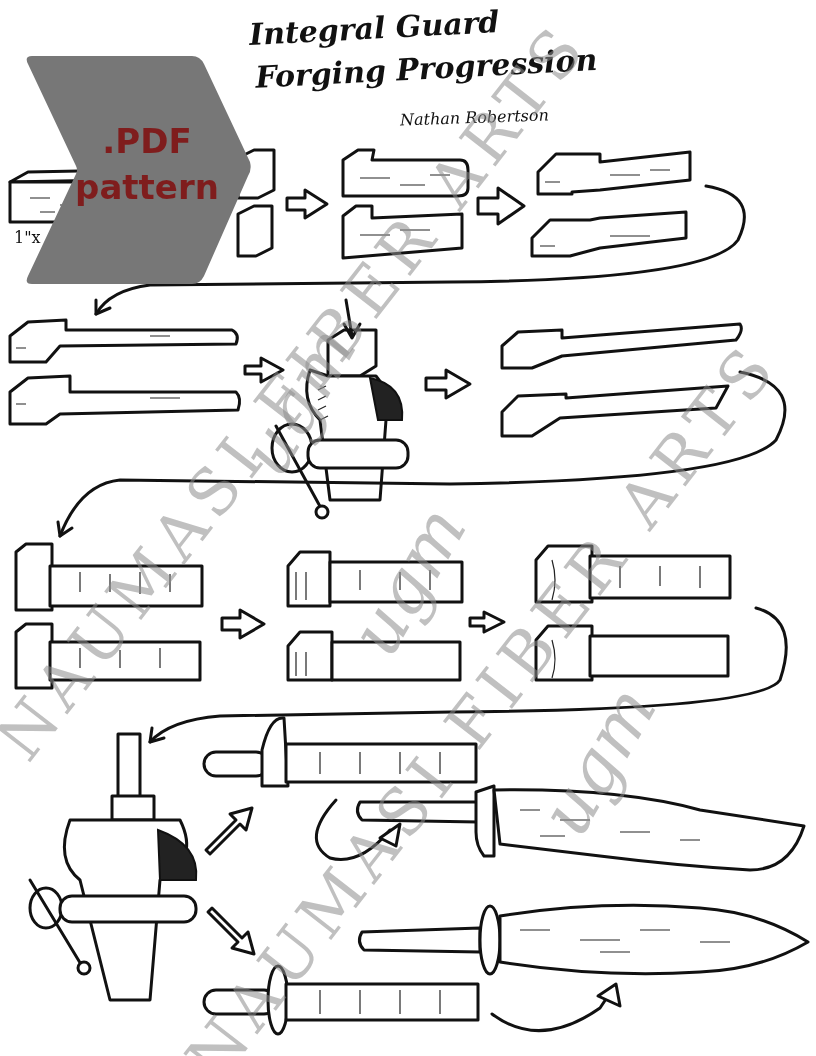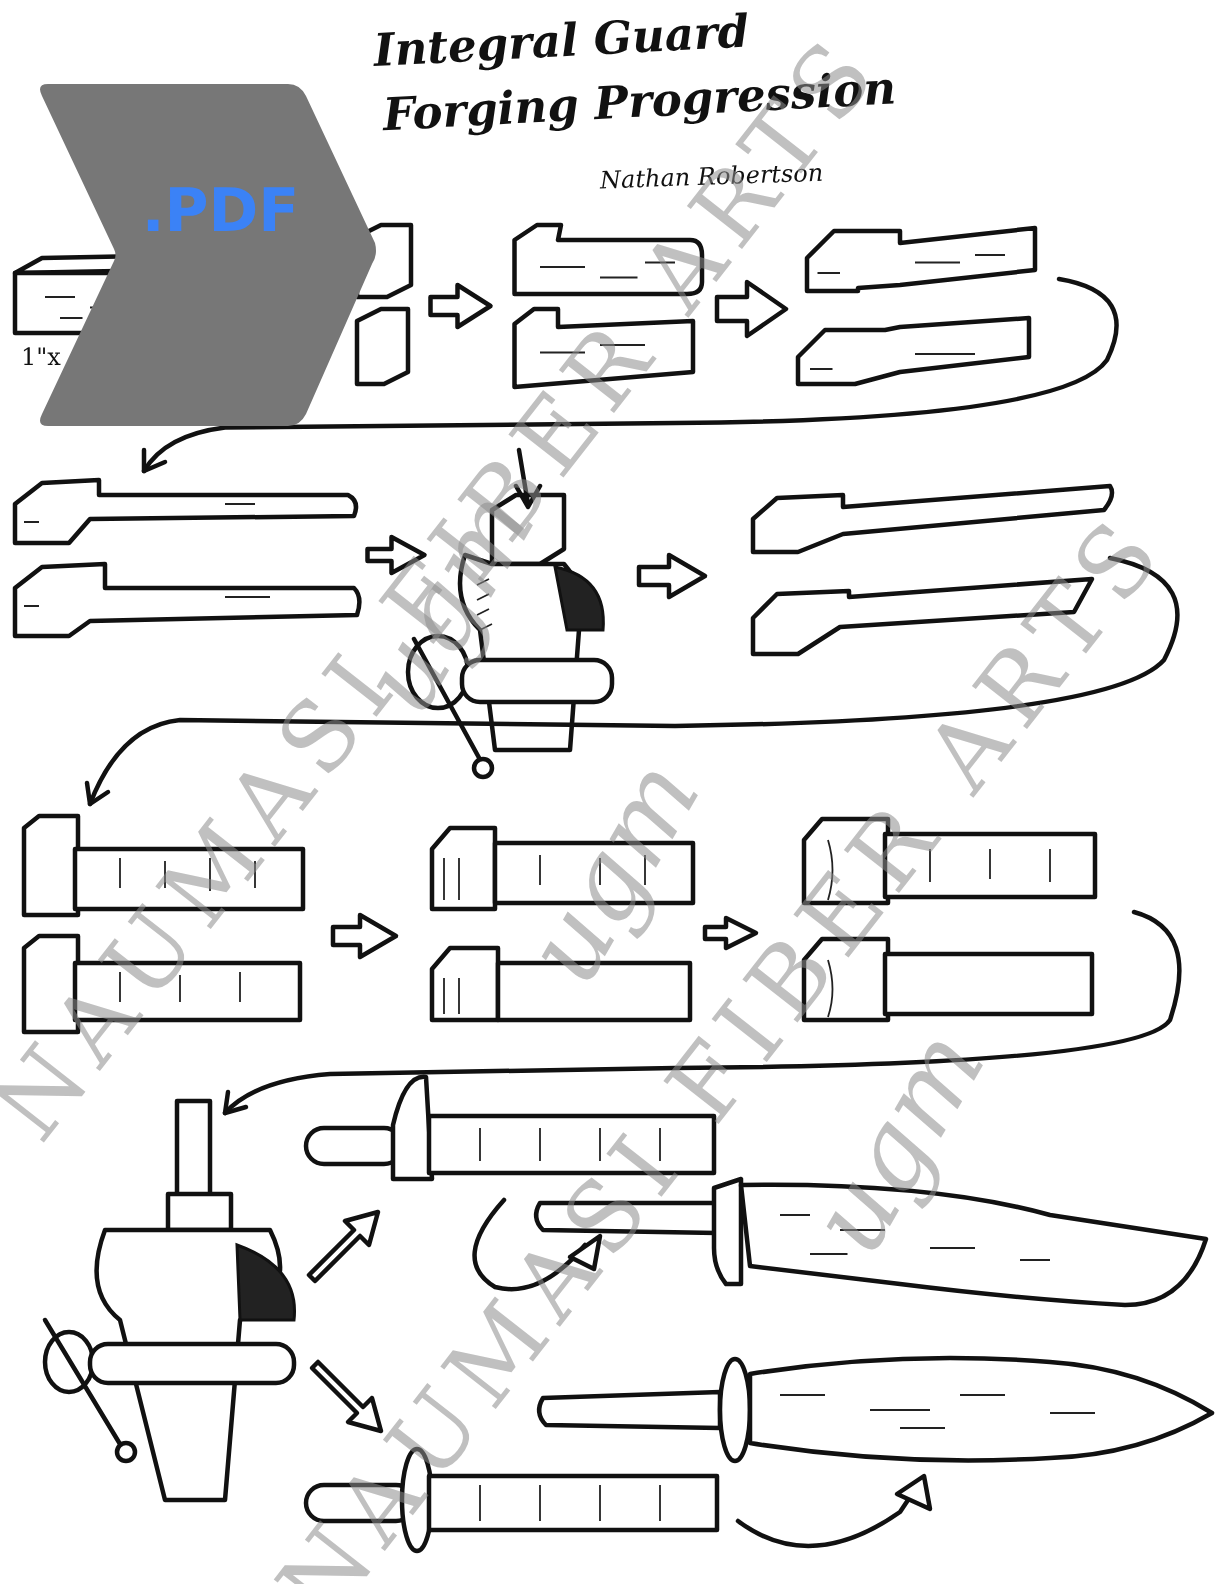--- a/index.html
+++ b/index.html
@@ -9,21 +9,21 @@
   .inkn{fill:none;stroke:#111;stroke-width:3;stroke-linecap:round;stroke-linejoin:round;}
   .hatch{fill:none;stroke:#222;stroke-width:1.2;}
   .dark{fill:#222;stroke:#111;stroke-width:2;}
   .title-script{position:absolute;left:250px;top:8px;font-family:"DejaVu Serif",serif;font-style:italic;font-weight:bold;color:#111;transform:rotate(-3deg);}
   .title-script .l1{font-size:30px;display:block;}
   .title-script .l2{font-size:30px;display:block;margin-left:4px;margin-top:8px;}
   .signature{position:absolute;left:400px;top:108px;font-family:"DejaVu Serif",serif;font-style:italic;font-size:16px;color:#111;transform:rotate(-2deg);}
   .dims{position:absolute;left:14px;top:228px;font-family:"DejaVu Serif",serif;font-size:16px;color:#111;}
   .badge{position:absolute;left:24px;top:56px;width:228px;height:228px;z-index:5;}
   .badge svg{position:absolute;left:0;top:0;}
-  .badge-text{position:absolute;left:48px;top:62px;width:150px;text-align:center;font-family:"DejaVu Sans",sans-serif;font-weight:bold;font-size:40px;line-height:46px;color:#3b82f6;letter-spacing:0;}
+  .badge-text{position:absolute;left:48px;top:62px;width:150px;text-align:center;font-family:"DejaVu Sans",sans-serif;font-weight:bold;font-size:34px;line-height:46px;color:#7f1d1d;letter-spacing:0;}
   .wm{position:absolute;font-family:"DejaVu Serif",serif;color:rgba(140,140,140,0.55);font-size:64px;letter-spacing:8px;white-space:nowrap;transform-origin:left bottom;z-index:3;pointer-events:none;}
   .wm-script{position:absolute;font-family:"DejaVu Serif",serif;font-style:italic;color:rgba(140,140,140,0.55);font-size:70px;white-space:nowrap;z-index:3;}
 </style>
 </head>
 <body>
 
 <svg id="art" viewBox="0 0 816 1056" xmlns="http://www.w3.org/2000/svg">
 
   <g>
     <path class="ink" d="M10 182 L28 172 L130 170 L112 180 Z"></path>
@@ -174,14 +174,15 @@
 <div class="wm-script" style="left:220px;top:360px;transform:rotate(-60deg);">ugm</div>
 <div class="wm-script" style="left:330px;top:540px;transform:rotate(-60deg);">ugm</div>
 <div class="wm-script" style="left:520px;top:720px;transform:rotate(-60deg);">ugm</div>
 
 <div class="badge">
   <svg width="228" height="228" viewBox="0 0 228 228">
     <path d="M8 0 L168 0 Q176 0 180 8 L226 106 Q228 114 224 120 L180 220 Q176 228 168 228 L8 228 Q0 228 4 220 L52 118 Q54 114 52 110 L4 8 Q0 0 8 0 Z" fill="#777777"></path>
   </svg>
   <div class="badge-text">
     <div>.PDF</div>
+    <div>pattern</div>
   </div>
 </div>
 
 </body></html>

